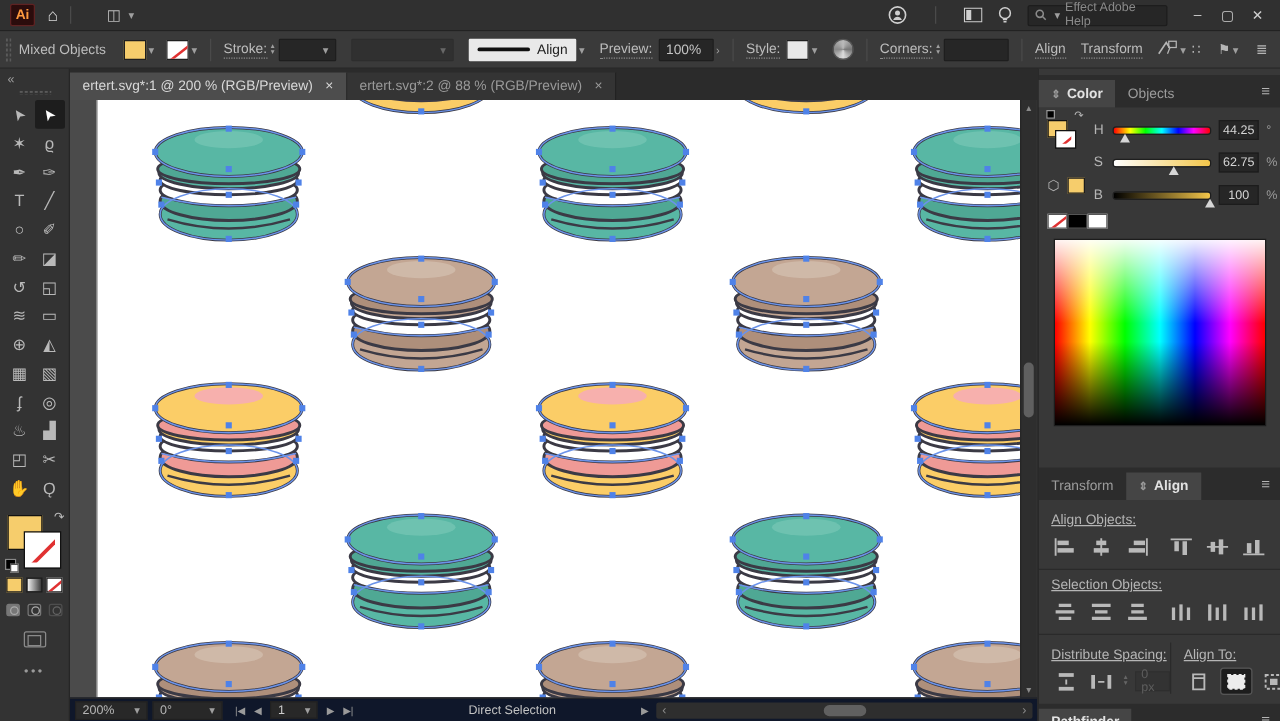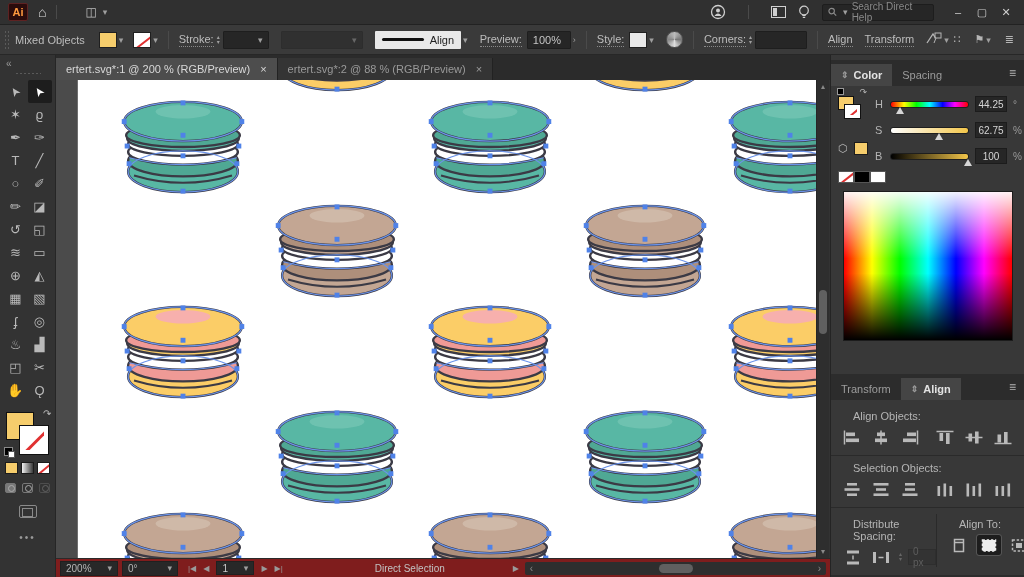--- a/index.html
+++ b/index.html
@@ -101,21 +101,21 @@
     border-left:1px solid #6f6f6f; }
   .macaron { position:absolute; }
 
   
   .vscroll { position:absolute; left:816px; top:80px; width:13px; height:478px; background:#2e2e2e;
     border-left:1px solid #262626; }
   .vs-arrow { height:13px; display:flex; align-items:center; justify-content:center; color:#8a8a8a; font-size:8px; }
   .vs-thumb { position:absolute; left:2px; width:8px; border-radius:5px; background:#606060; }
 
   
-  .statusbar { position:absolute; left:56px; top:558px; width:774px; height:19px; background:#7f1d1d;
+  .statusbar { position:absolute; left:56px; top:558px; width:774px; height:19px; background:#0f172a;
     display:flex; align-items:center; font-size:10px; color:#b5b5b5; border-top:1px solid #2a2a2a; }
   .sb-well { background:#282828; border:1px solid #202020; height:15px; display:flex; align-items:center;
     padding:0 5px; gap:6px; margin-left:4px; }
   .sb-nav { display:flex; align-items:center; gap:7px; margin-left:10px; font-size:8px; color:#9a9a9a; }
   .sb-tool { width:150px; text-align:center; margin-left:52px; color:#c2c2c2; }
   .sb-flyout { margin-left:28px; font-size:8px; color:#9a9a9a; }
   .hscroll { flex:1; height:13px; margin:0 4px 0 6px; background:#2e2e2e; border-radius:2px;
     display:flex; align-items:center; position:relative; }
   .hs-arrow { width:13px; text-align:center; color:#8a8a8a; font-size:10px; line-height:13px; }
   .hs-track { flex:1; position:relative; height:100%; }
@@ -161,21 +161,21 @@
   .qs.none { background:#fff; } .qs.black{ background:#000; } .qs.white{ background:#fff; }
   .qs.none::after { content:""; position:absolute; left:-4px; top:4px; width:28px; height:2px;
     background:#e03131; transform:rotate(-38deg); }
   .spectrum { position:absolute; left:12px; top:136px; width:170px; height:150px; border:1px solid #1c1c1c;
     background:
       linear-gradient(to bottom, rgba(255,255,255,.95) 0%, rgba(255,255,255,0) 45%, rgba(0,0,0,0) 55%, #000 100%),
       linear-gradient(to right,#f00,#ff0,#0f0,#0ff,#00f,#f0f,#f00); }
 
   
   .alignbody { padding:6px 10px 0 10px; color:#b5b5b5; }
-  .ap-label { margin:4px 0 5px 12px; }
+  .ap-label { margin:4px 0 5px 0;text-decoration:underline; }
   .icon-row { display:flex; gap:6px; }
   .icon-row .sp { flex:1; }
   .ibtn { width:24px; height:20px; display:flex; align-items:center; justify-content:center; border-radius:2px; }
   .ibtn svg rect { fill:#b9b9b9; } .ibtn svg .s { stroke:#b9b9b9; stroke-width:1.5; fill:none; }
   .ibtn.active { background:#1d1d1d; outline:1px solid #555; }
   .ibtn.active svg rect { fill:#ececec; } .ibtn.active svg .s { stroke:#ececec; }
   .ap-div { height:1px; background:#2a2a2a; margin:8px -10px 6px -10px; }
   .ap-bottom { display:flex; }
   .ap-col-l { width:95px; } .ap-col-r { flex:1; border-left:1px solid #2a2a2a; padding-left:10px; }
   .sp-stepper { display:flex; align-items:center; gap:3px; }
@@ -217,21 +217,21 @@
             <circle cx="6" cy="5.5" r="4.3" fill="none" stroke="#cfcfcf" stroke-width="1.2"></circle>
             <path d="M4.3 10.5h3.4M4.8 12.3h2.4" stroke="#cfcfcf" stroke-width="1.2"></path>
           </svg>
       </span>
       <div class="search-box">
         <svg width="10" height="10" viewBox="0 0 10 10">
             <circle cx="4" cy="4" r="3" fill="none" stroke="#8a8a8a" stroke-width="1.3"></circle>
             <path d="M6.3 6.3L9 9" stroke="#8a8a8a" stroke-width="1.3"></path>
           </svg>
         <span class="chev">▾</span>
-        <span>Search Direct Help</span>
+        <span>Effect Adobe Help</span>
       </div>
       <div class="win-btns">
         <span class="win-btn">–</span>
         <span class="win-btn">▢</span>
         <span class="win-btn">✕</span>
       </div>
     </div>
   </div>
 
   <div class="controlbar">
@@ -850,21 +850,21 @@
 
   <div class="dock">
 
     <div style="height:5px;"></div>
     <div class="panel-header">
       <div class="panel-tab active">
         <span class="collapse-ic">⇕</span>
         <span>Color</span>
       </div>
       <div class="panel-tab">
-        <span>Spacing</span>
+        <span>Objects</span>
       </div>
       <span class="panel-burger">≡</span>
     </div>
     <div class="colorbody">
       <div class="cp-left">
         <div class="cp-fs">
           <div class="cp-mini"></div>
           <div class="cp-swap">↷</div>
           <div class="cp-fill" id="cp-fill" style="background: rgb(246, 205, 108);"></div>
           <div class="cp-stroke"></div>

